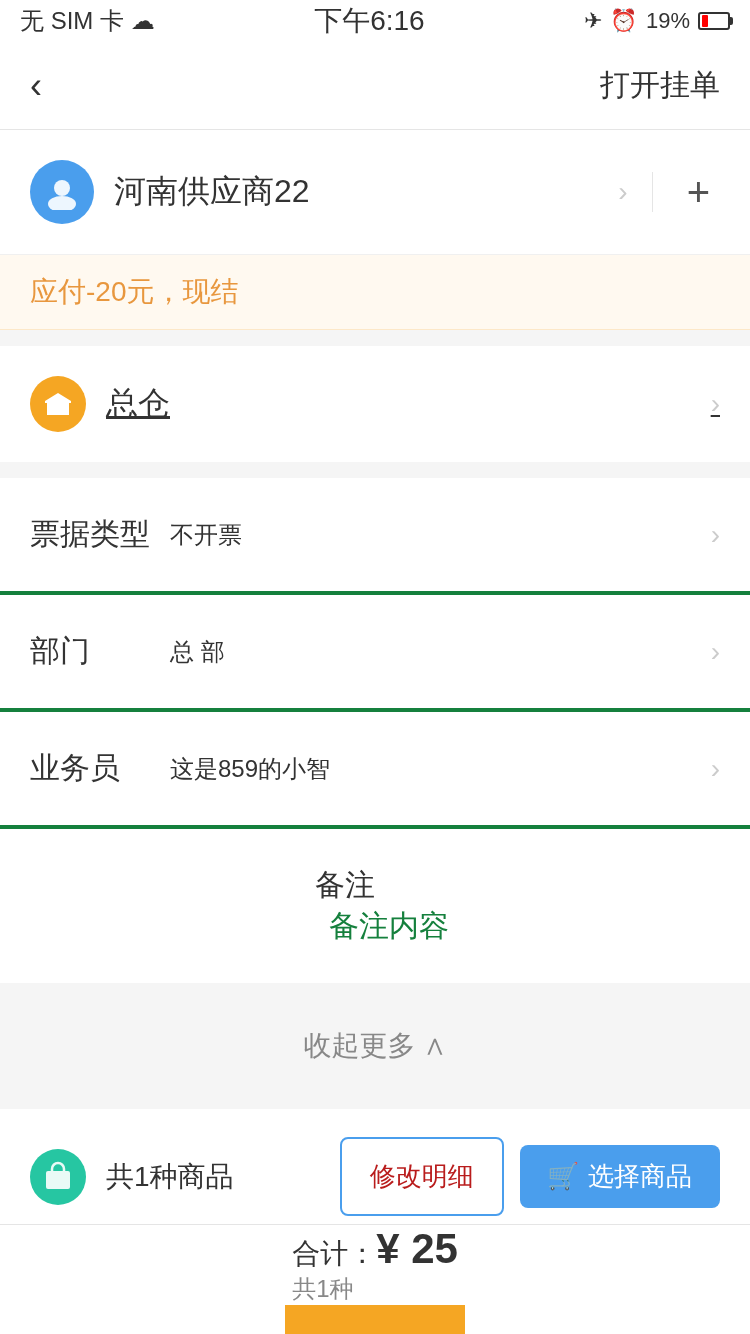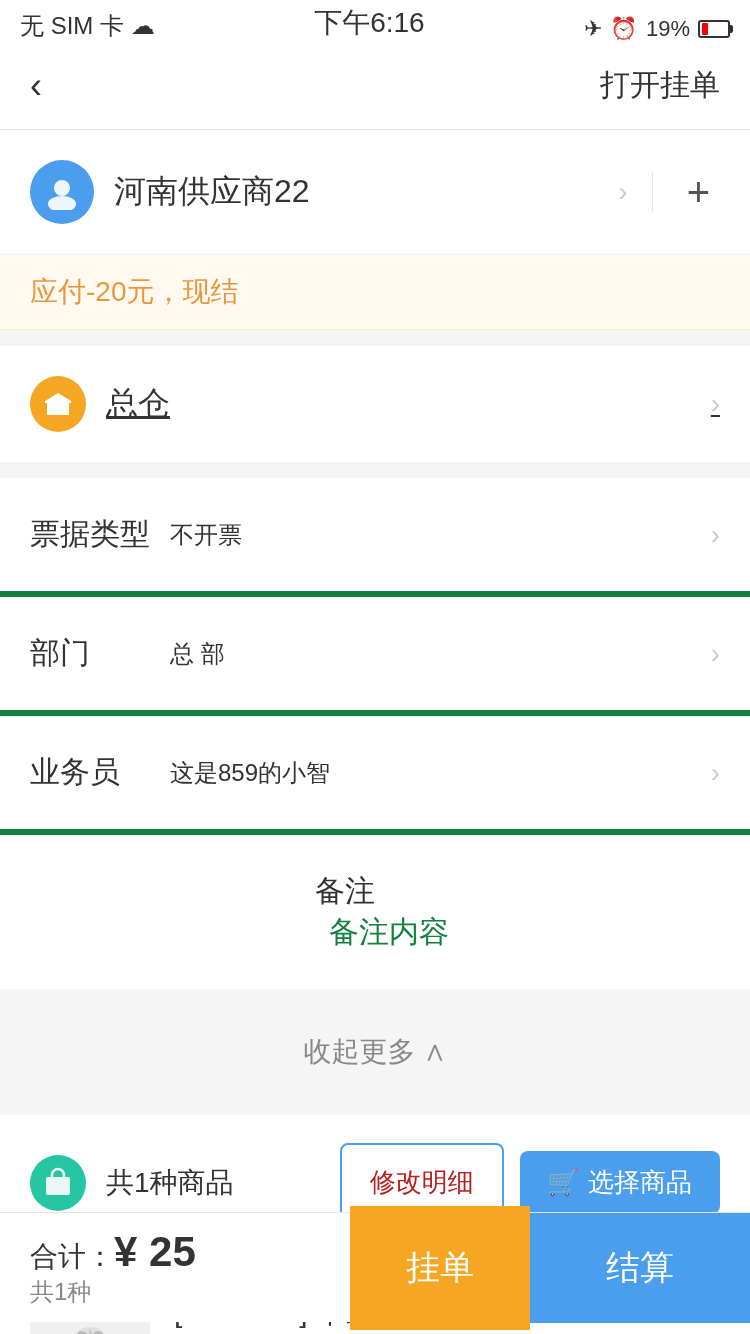--- a/index.html
+++ b/index.html
@@ -11,21 +11,21 @@
       background: #f5f5f5;
       font-size: 28px;
       color: #333;
     }
 
     
     .status-bar {
       height: 42px;
       background: #fff;
       display: flex;
-      align-items: flex-end;
+      align-items: center;
       justify-content: space-between;
       padding: 0 20px;
       font-size: 24px;
       color: #333;
     }
     .status-left { display: flex; align-items: center; gap: 8px; }
     .status-center { font-size: 28px; font-weight: 500; }
     .status-right { display: flex; align-items: center; gap: 8px; font-size: 22px; }
     .battery-icon {
       display: inline-flex; align-items: center;
@@ -100,21 +100,21 @@
       flex-shrink: 0;
     }
     .warehouse-name { flex: 1; font-size: 32px; color: #333; }
 
     
     .form-section { background: #fff; margin-bottom: 16px; }
     .form-row {
       display: flex;
       align-items: center;
       padding: 36px 30px;
-      border-bottom: 6px solid #15803d;
+      border-bottom: 4px solid #15803d;
       min-height: 100px;
     }
     .form-row:last-child { border-bottom: none; flex-direction: column; }
     .form-label { color: #333; font-size: 30px; min-width: 120px; }
     .form-value { flex: 1; font-size: 24px; color: #333; margin-left: 20px; }
     .form-placeholder { flex: 1; font-size: 30px; color: #15803d; margin-left: 28px; text-align: right; }
 
     
     .collapse-row {
       background: #f5f5f5;
@@ -185,26 +185,27 @@
     .product-price { font-size: 30px; color: #333; }
     .price-highlight { color: #4a9eed; }
     .product-more { font-size: 32px; color: #999; padding-left: 20px; cursor: pointer; }
 
     
     .spacer { height: 16px; background: #f5f5f5; }
 
     
     .footer {
       position: fixed;
-      bottom: 12px; left: 0; width: 750px;
+      bottom: 0; left: 0; width: 750px;
       height: 110px;
       background: #fff;
       display: flex;
       align-items: center;
       border-top: 1px solid #e5e5e5;
+      flex-direction: column;
     }
     .footer-total {
       flex: 1;
       padding: 0 30px;
     }
     .footer-btn-hang {
       width: 180px; height: 124px;
       background: #f5a623;
       display: flex; align-items: center; justify-content: center;
       font-size: 34px; color: #fff; cursor: pointer;

